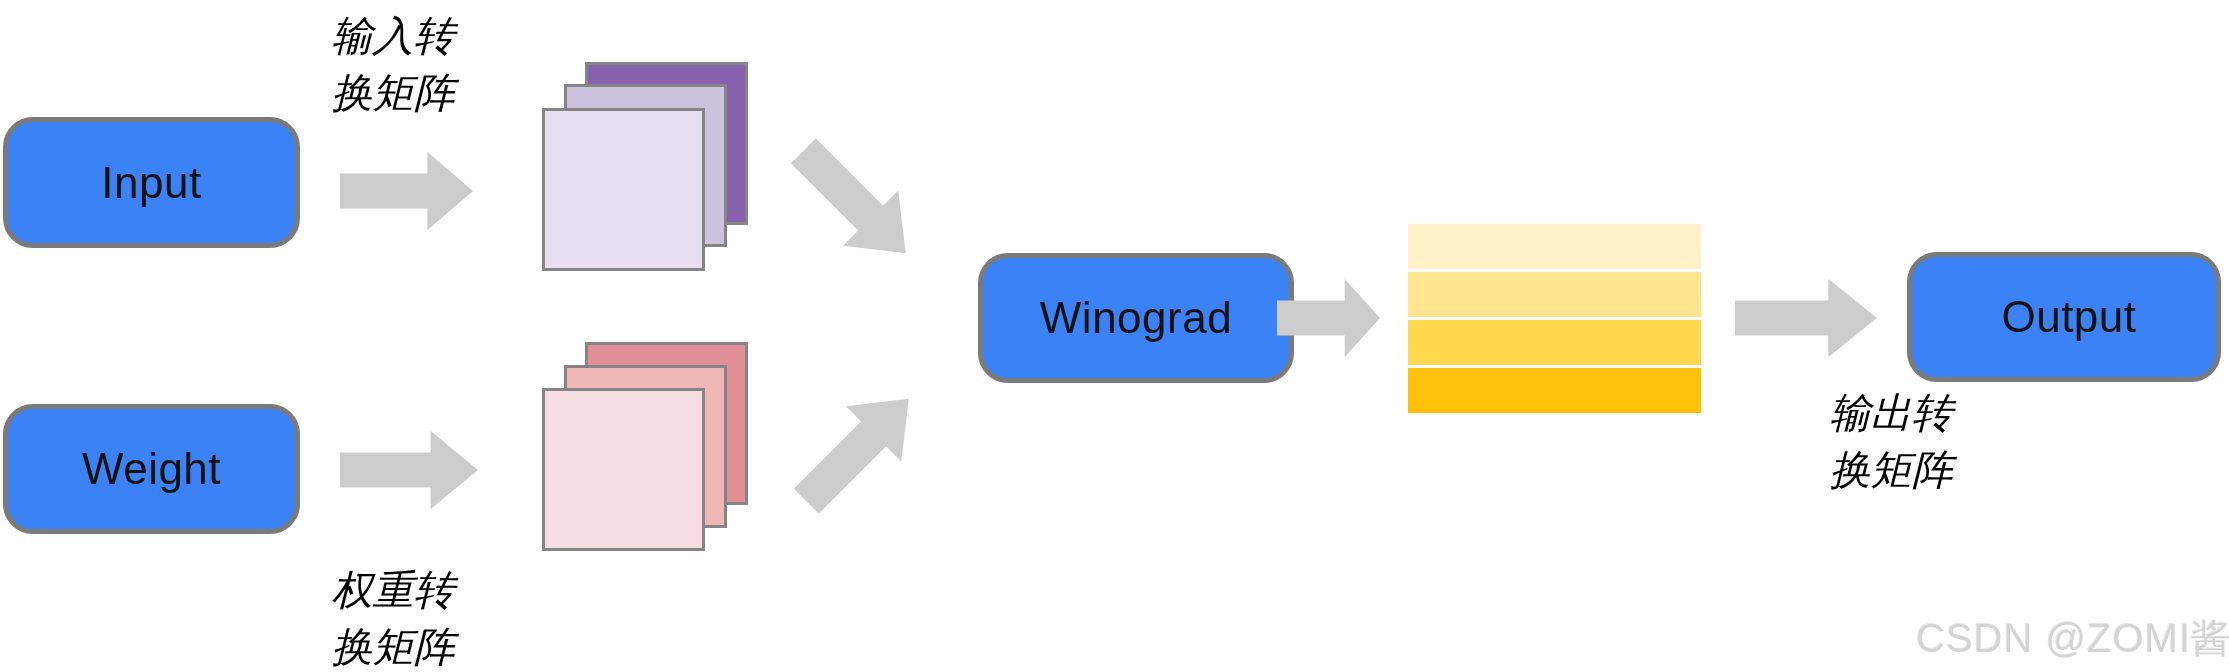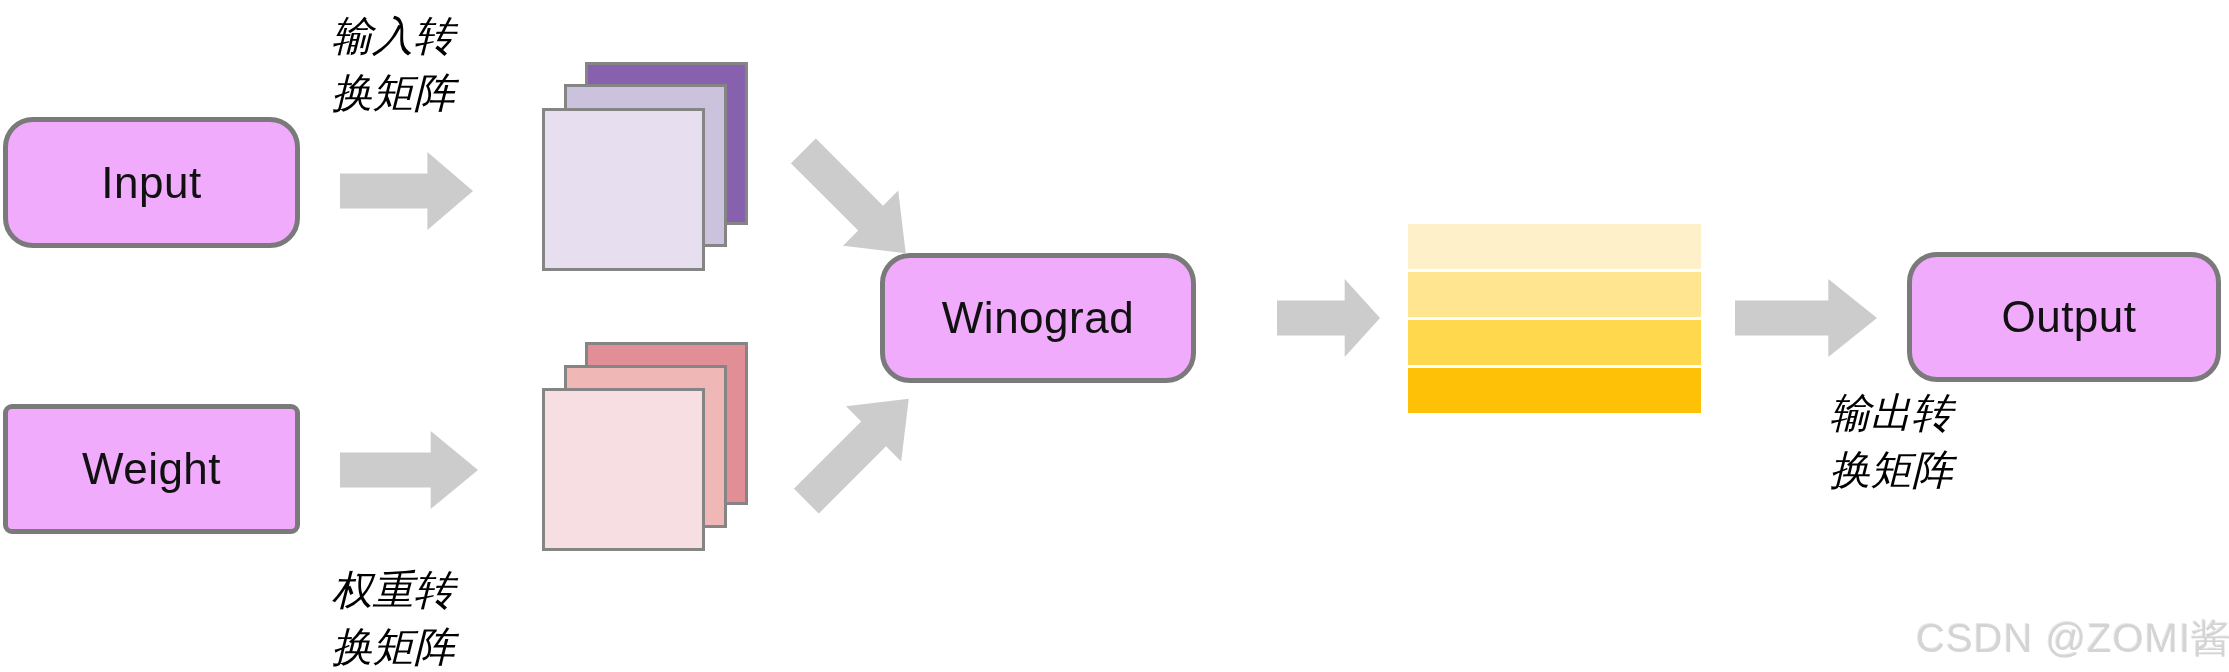--- a/index.html
+++ b/index.html
@@ -6,21 +6,21 @@
   .canvas {
     position:relative;
     width:2229px; height:672px;
     background:#ffffff;
     font-family:"Liberation Sans", sans-serif;
     overflow:hidden;
   }
   .node {
     position:absolute;
     box-sizing:border-box;
-    background:#f0abfc;
+    background:#3b82f6;
     border:5px solid #7a7a7a;
     border-radius:30px;
     display:flex; align-items:center; justify-content:center;
   }
   .node .node-label {
     font-size:44px; color:#111111; letter-spacing:0.5px;
   }
   .cn-label {
     position:absolute;
     width:150px;
@@ -53,25 +53,25 @@
 </style>
 </head>
 <body>
 
 <div class="canvas">
 
   <div class="node" style="left: 3px; top: 117px; width: 297px; height: 131px; border-color: rgb(122, 122, 122);">
     <span class="node-label">Input</span>
   </div>
 
-  <div class="node" style="left: 3px; top: 404px; width: 297px; height: 130px; border-color: rgb(122, 122, 122); border-radius: 9px;">
+  <div class="node" style="left: 3px; top: 404px; width: 297px; height: 130px; border-color: rgb(122, 122, 122);">
     <span class="node-label">Weight</span>
   </div>
 
-  <div class="node" style="left: 880px; top: 253px; width: 316px; height: 130px; border-color: rgb(122, 122, 122);">
+  <div class="node" style="left: 978px; top: 253px; width: 316px; height: 130px; border-color: rgb(122, 122, 122);">
     <span class="node-label">Winograd</span>
   </div>
 
   <div class="node" style="left: 1907px; top: 252px; width: 314px; height: 130px; border-color: rgb(122, 122, 122); padding-left: 10px;">
     <span class="node-label">Output</span>
   </div>
 
   <div class="cn-label" style="left:318px; top:8px;">
     <div>输入转</div>
     <div>换矩阵</div>

